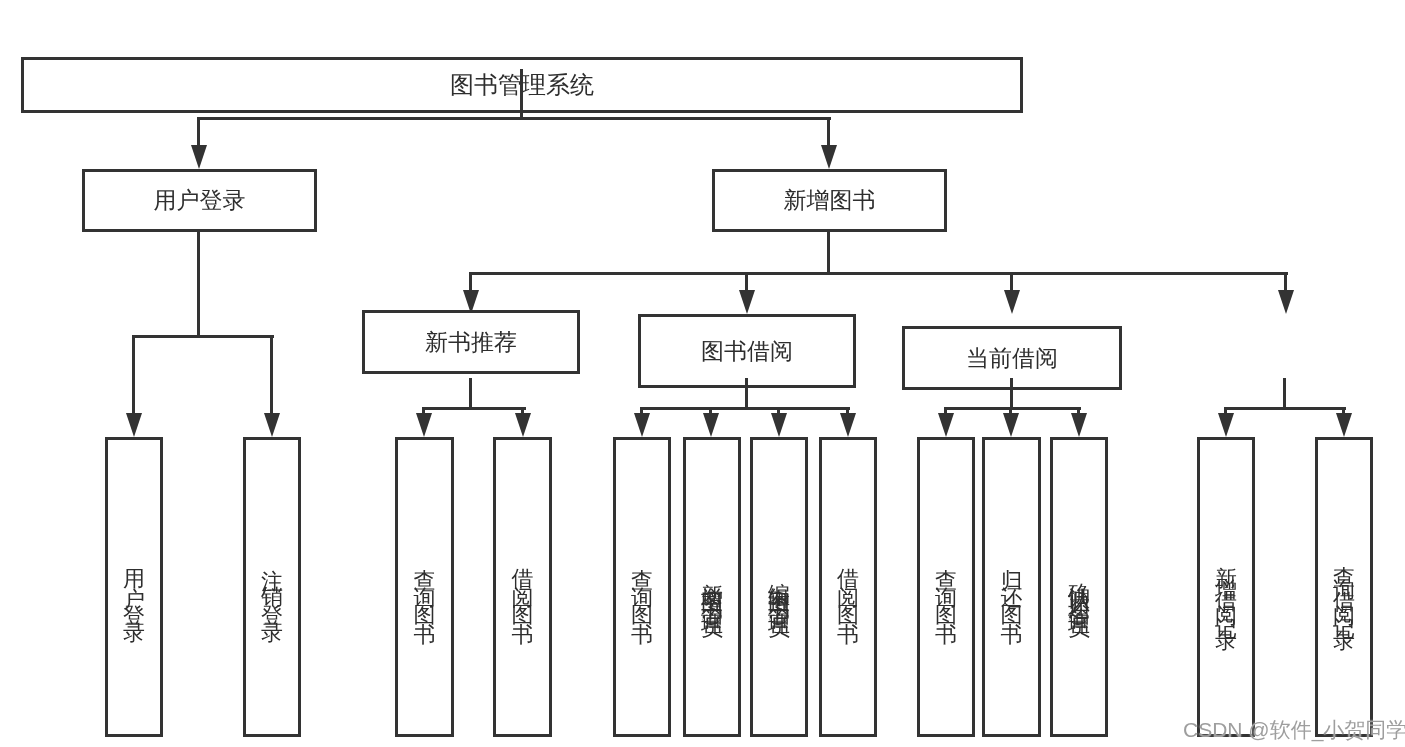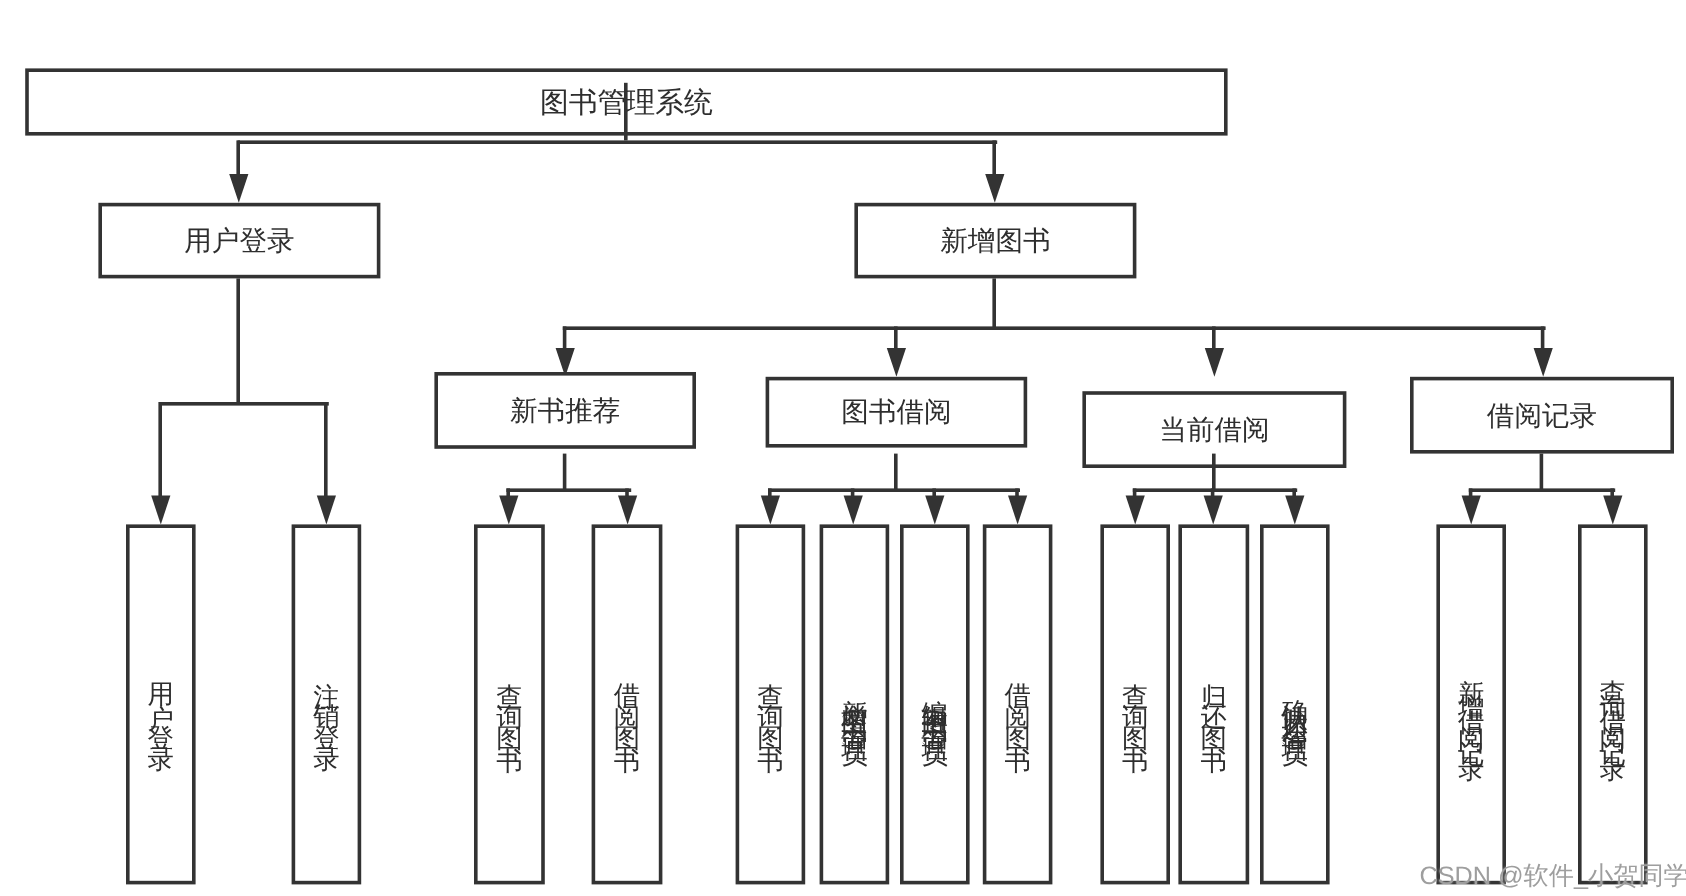--- a/index.html
+++ b/index.html
@@ -77,28 +77,25 @@
   <div class="vline" style="left:1010px;top:272px;height:21px;"></div>
   <div class="vline" style="left:1284px;top:272px;height:21px;"></div>
   <div class="arrow" style="left:463px;top:290px;"></div>
   <div class="arrow" style="left:739px;top:290px;"></div>
   <div class="arrow" style="left:1004px;top:290px;"></div>
   <div class="arrow" style="left:1278px;top:290px;"></div>
 
   <div class="node" style="left:362px;top:310px;width:218px;height:64px;">
     <span>新书推荐</span>
   </div>
-  <div class="node" style="left:638px;top:314px;width:218px;height:59px;">
+  <div class="node" style="left:638px;top:314px;width:218px;height:74px;">
     <span>图书借阅</span>
   </div>
   <div class="node" style="left:902px;top:326px;width:220px;height:64px;">
     <span>当前借阅</span>
-  </div>
-  <div class="node" style="left:1175px;top:314px;width:220px;height:64px;">
-    <span>借阅记录</span>
   </div>
 
   <div class="vline" style="left:469px;top:378px;height:32px;"></div>
   <div class="hline" style="left:422px;top:407px;width:104px;"></div>
   <div class="vline" style="left:422px;top:407px;height:10px;"></div>
   <div class="vline" style="left:521px;top:407px;height:10px;"></div>
   <div class="arrow" style="left:416px;top:413px;"></div>
   <div class="arrow" style="left:515px;top:413px;"></div>
 
   <div class="vline" style="left:745px;top:378px;height:32px;"></div>

